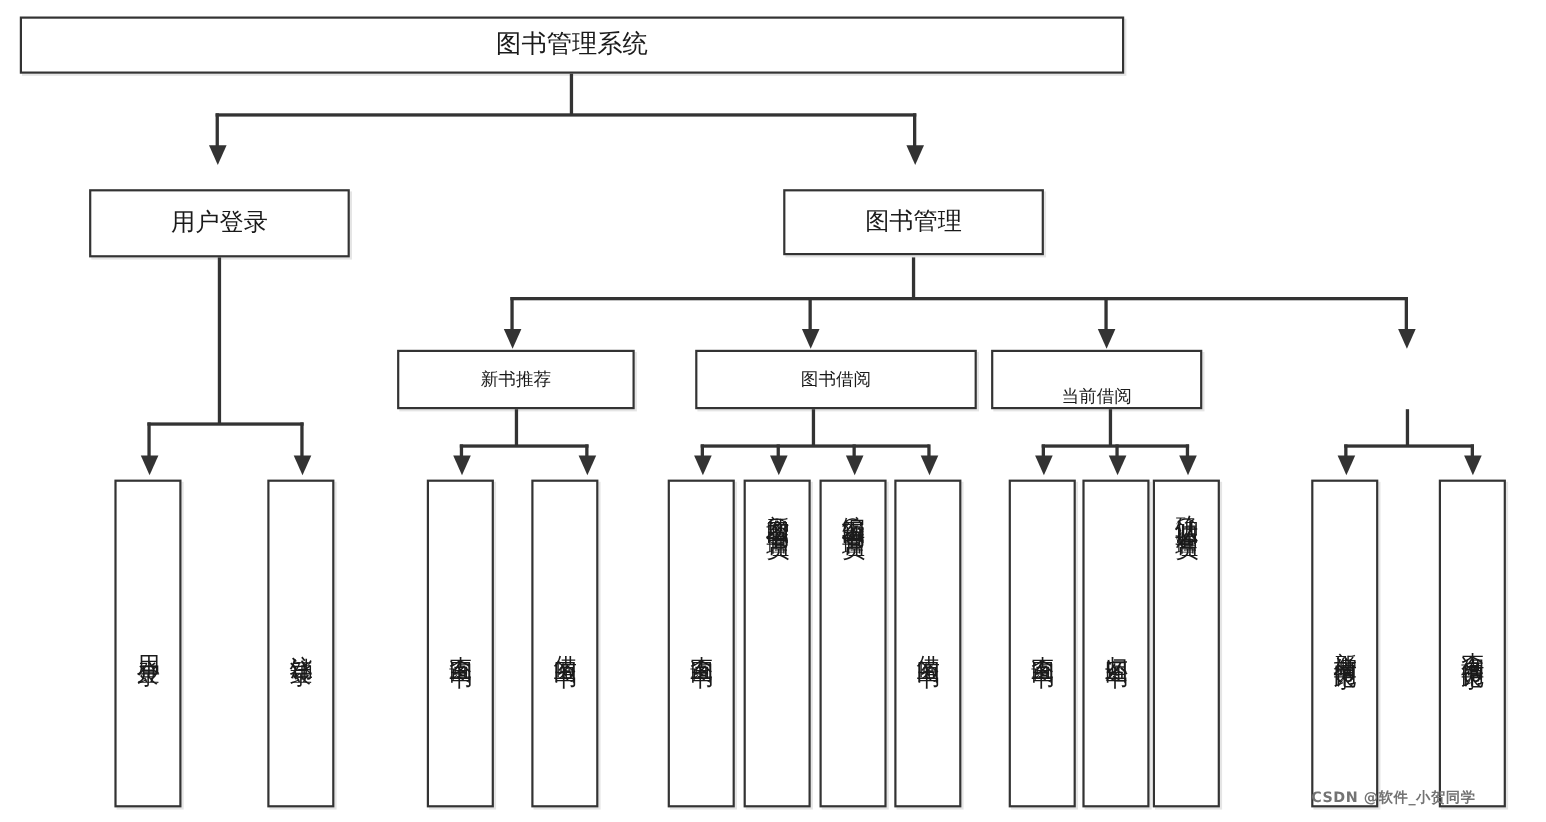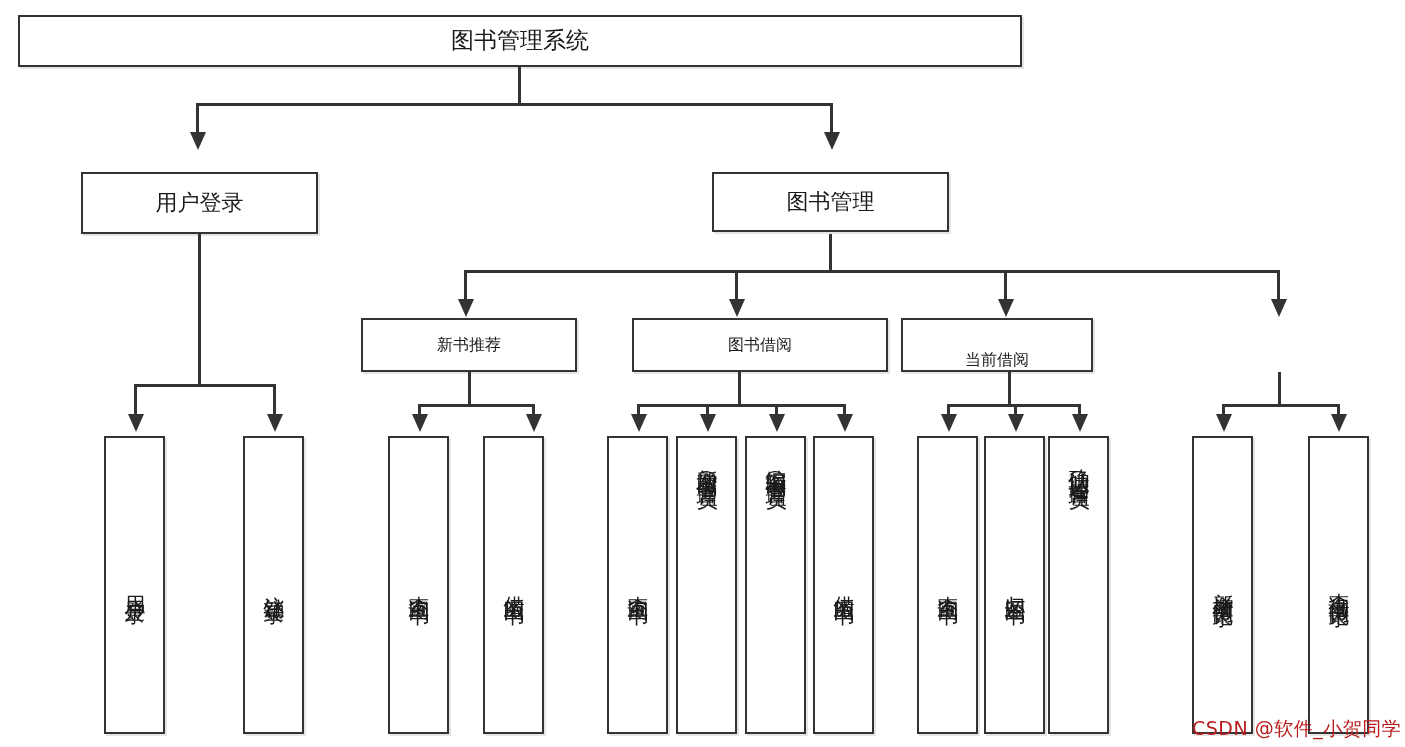--- a/index.html
+++ b/index.html
@@ -62,24 +62,25 @@
   .arrow {
     position: absolute;
     width: 0;
     height: 0;
     border-left: 8px solid transparent;
     border-right: 8px solid transparent;
     border-top: 18px solid #333333;
   }
   .watermark {
     position: absolute;
-    color: #b91c1c;
-    font-size: 19px;
+    color: #737373;
+    font-size: 13px;
     white-space: nowrap;
     letter-spacing: 0.5px;
+    font-weight: bold;
   }
 </style>
 </head>
 <body>
 
 <div id="canvas">
 
   <div class="node root" style="left:18px; top:15px; width:1004px; height:52px;">
     <span class="lbl">图书管理系统</span>
   </div>

